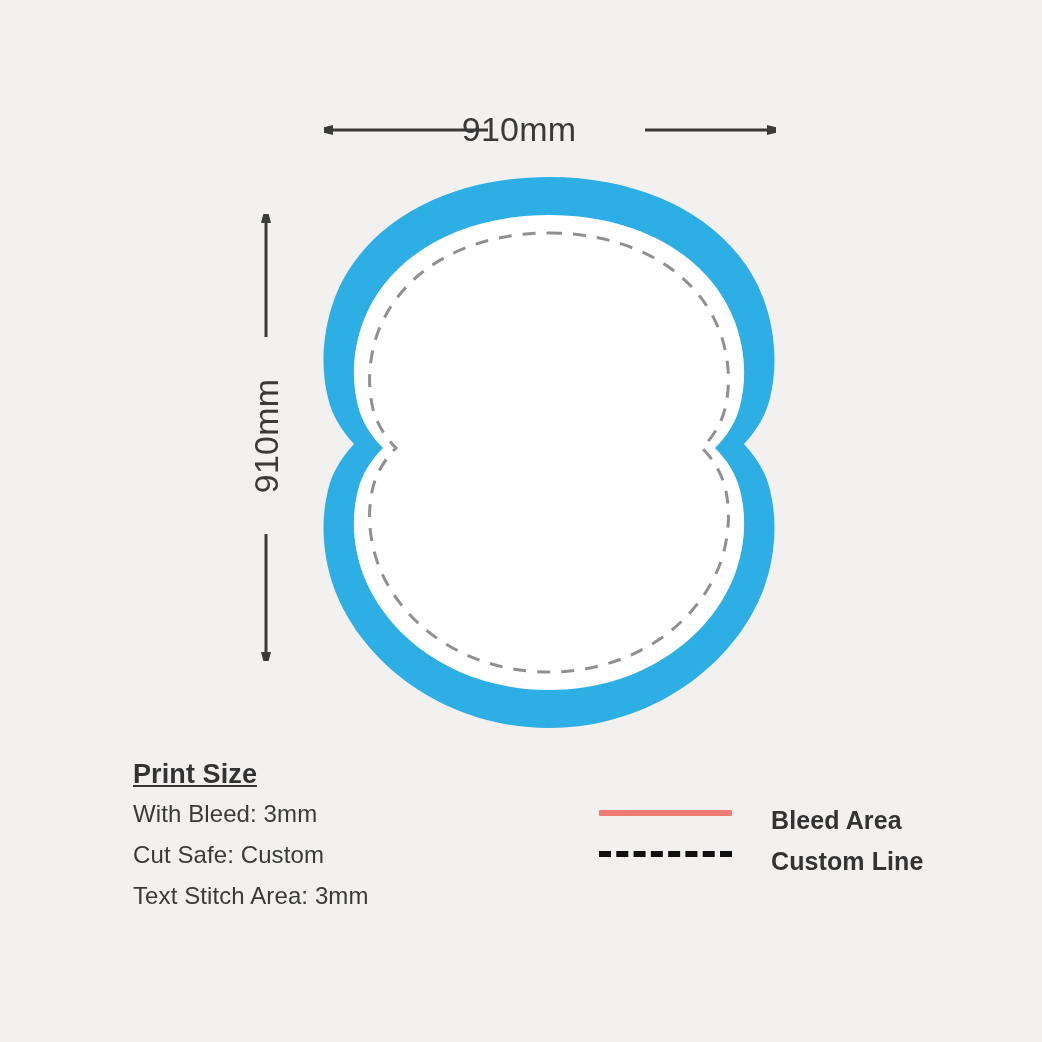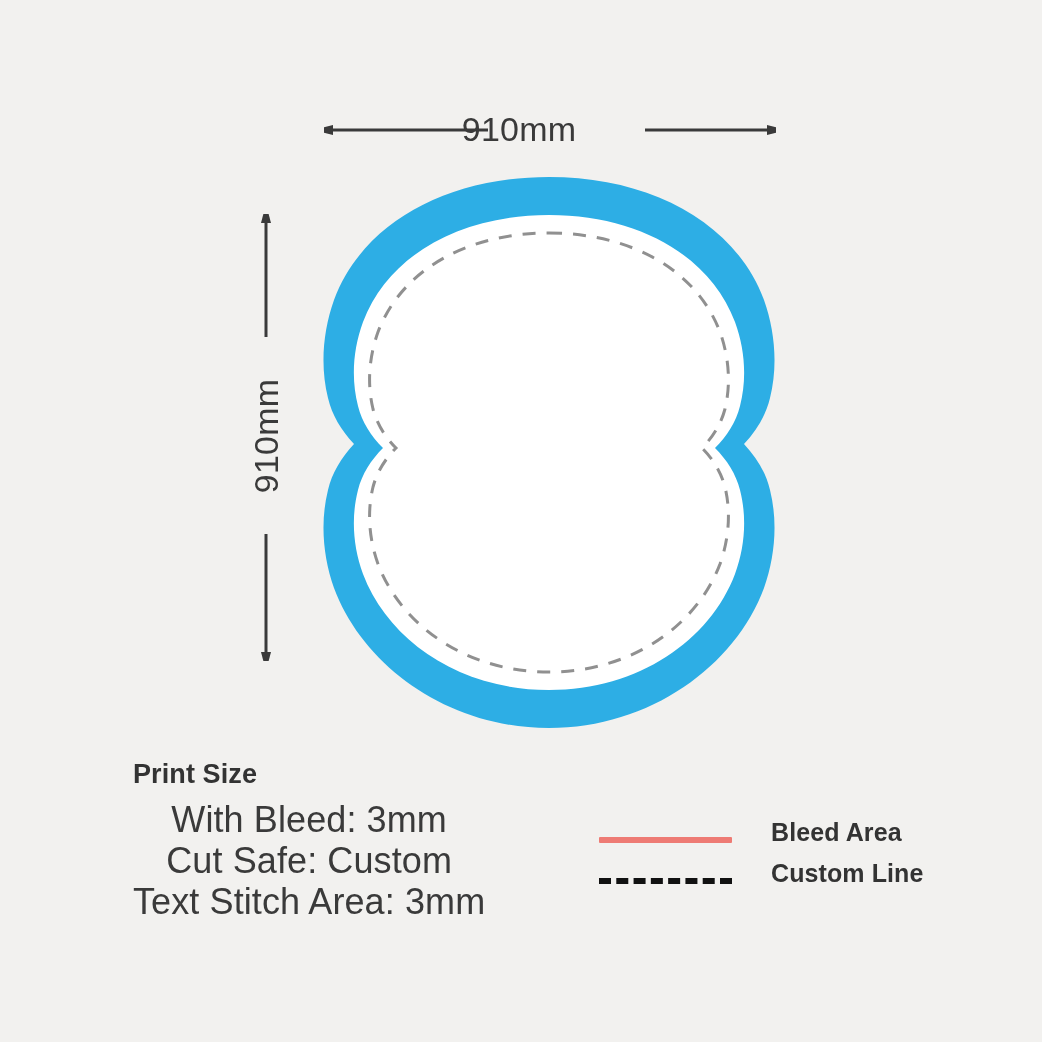--- a/index.html
+++ b/index.html
@@ -72,40 +72,40 @@
     position: absolute;
     left: 133px;
     top: 759px;
     color: #3a3a3a;
   }
   #print-info-title {
     font-size: 27px;
     font-weight: bold;
     color: #333333;
     letter-spacing: 0.1px;
-    margin-bottom: 9px;
+    margin-bottom: 3px;
+    text-decoration: underline;
   }
   #print-info .info-line {
-    font-size: 36px;
+    font-size: 24px;
     font-weight: 400;
     line-height: 41px;
     letter-spacing: 0.1px;
     white-space: nowrap;
-    text-align: center;
   }
 
   
   #legend {
     position: absolute;
     left: 599px;
     top: 806px;
   }
   .legend-row {
     display: flex;
-    align-items: flex-end;
+    align-items: flex-start;
     height: 41px;
   }
   .legend-swatch {
     width: 133px;
     height: 14px;
     margin-right: 39px;
     flex: none;
     position: relative;
   }
   .legend-swatch i {

